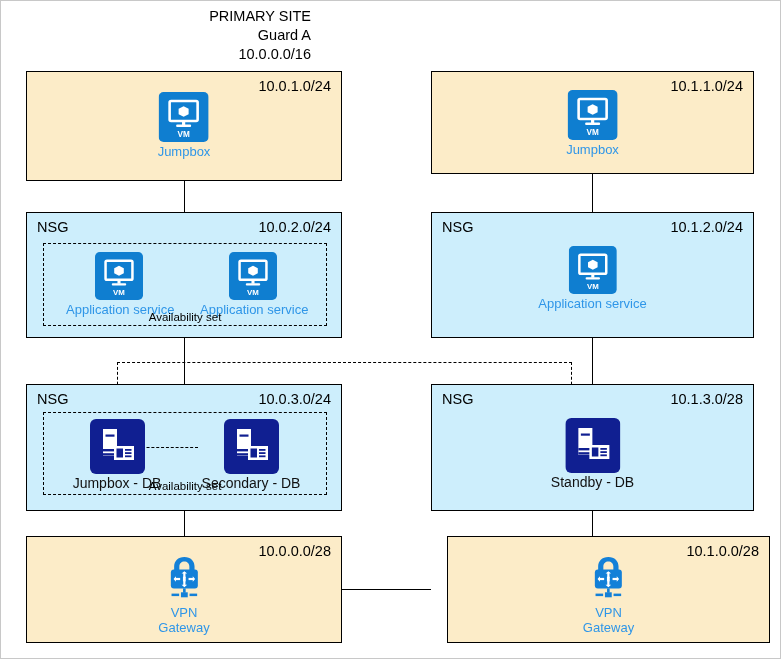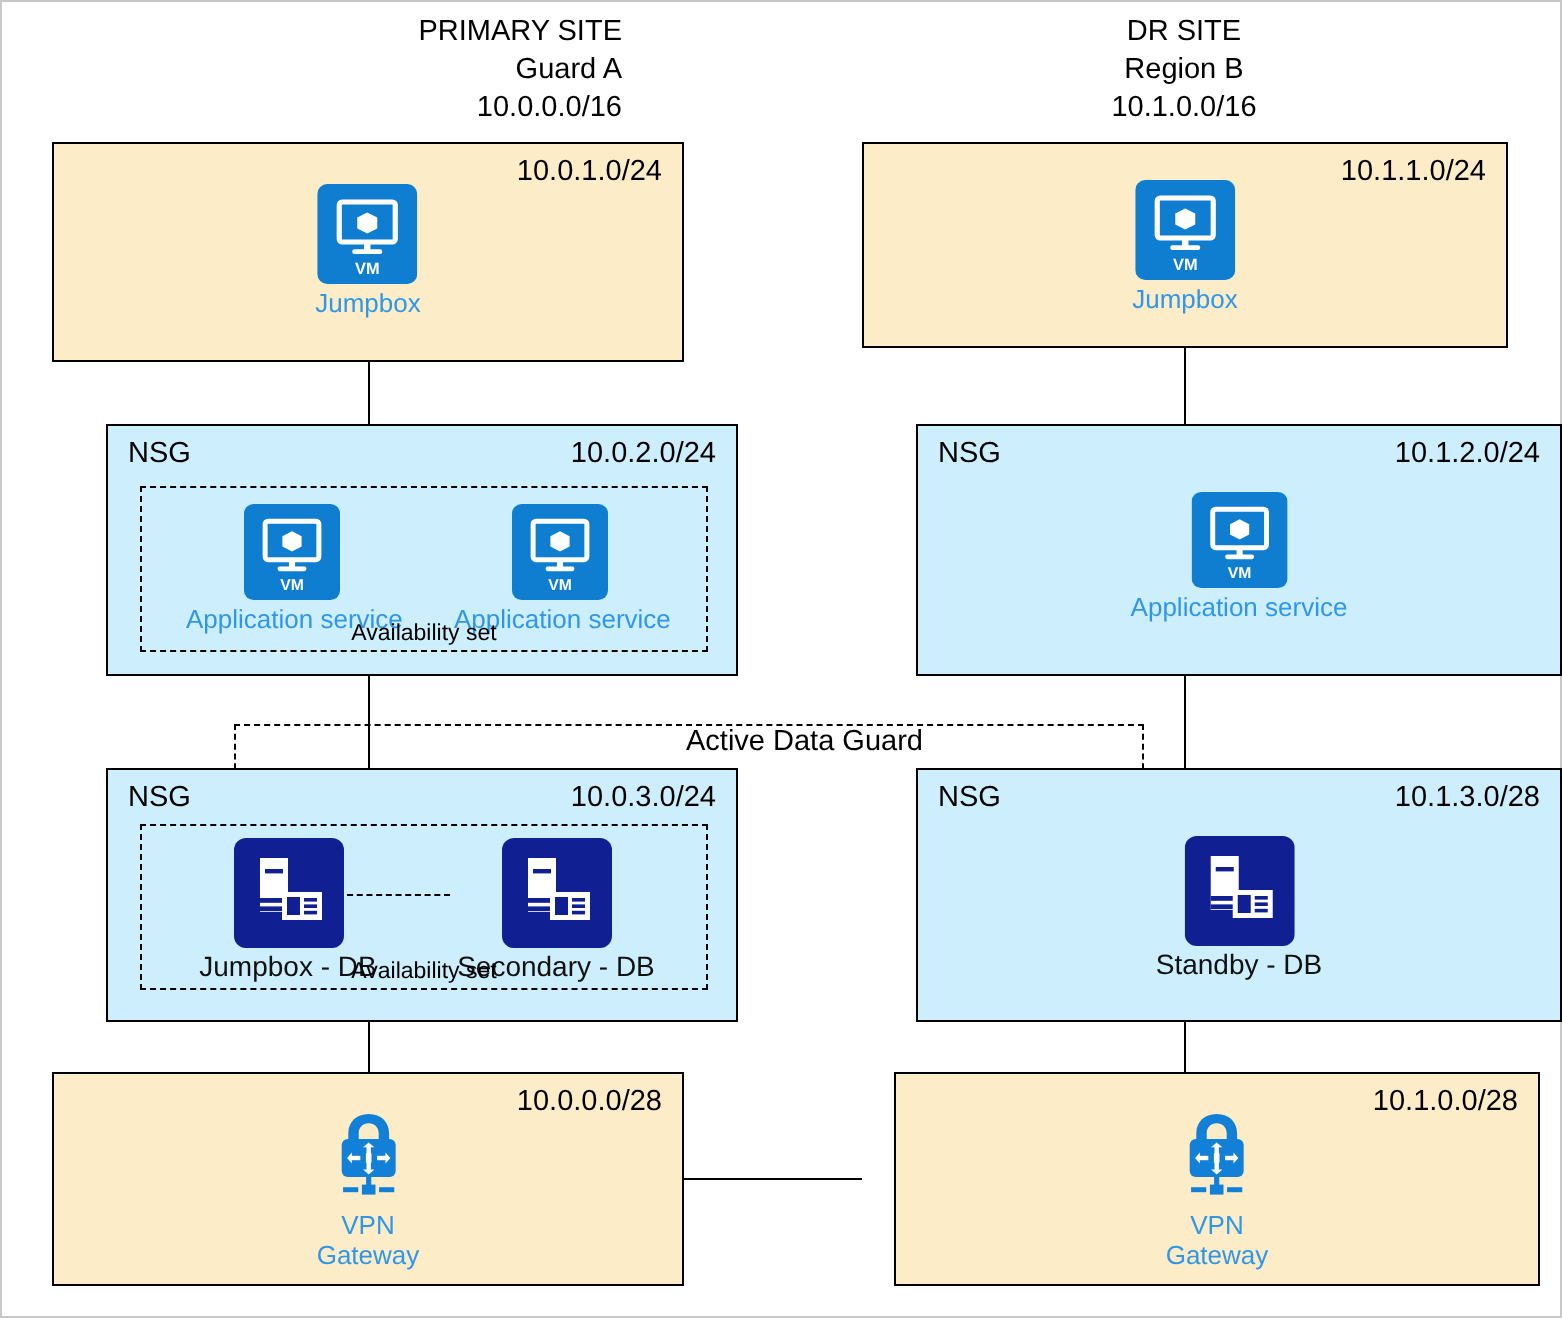--- a/index.html
+++ b/index.html
@@ -14,21 +14,21 @@
 
   
   .site-head{position:absolute;text-align:center;font-size:14.5px;line-height:19px;color:#000;}
   .site-head .l1{font-weight:400;}
   .site-head .l2{font-weight:400;}
   .site-head .l3{font-weight:400;}
 
   
   .box{position:absolute;box-sizing:border-box;border:1.6px solid #000;padding-left:23px;}
   .box.amber{background:#fcecc8;}
-  .box.blue{background:#cdeefc;margin-left:27px;}
+  .box.blue{background:#cdeefc;}
 
   .cidr{position:absolute;right:10px;top:6px;font-size:14.5px;color:#000;white-space:nowrap;}
   .nsg{position:absolute;left:10px;top:6px;font-size:14.5px;color:#000;}
 
   
   .avset{position:absolute;box-sizing:border-box;border:1.6px dashed #000;}
   .avset-label{position:absolute;font-size:11.5px;color:#000;text-align:center;white-space:nowrap;}
 
   
   .node{position:absolute;text-align:center;}
@@ -48,25 +48,20 @@
 </style>
 </head>
 <body>
 
 <div id="canvas">
 
   <div class="site-head" style="left:60px;top:6px;width:250px;text-align:right;">
     <div class="l1">PRIMARY SITE</div>
     <div class="l2">Guard A</div>
     <div class="l3">10.0.0.0/16</div>
-  </div>
-  <div class="site-head" style="left:466px;top:6px;width:250px;">
-    <div class="l1">DR SITE</div>
-    <div class="l2">Region B</div>
-    <div class="l3">10.1.0.0/16</div>
   </div>
 
   <div class="vline" style="left:183px;top:180px;height:31px;"></div>
 
   <div class="vline" style="left:183px;top:337px;height:46px;"></div>
 
   <div class="vline" style="left:183px;top:510px;height:25px;"></div>
 
   <div class="vline" style="left:591px;top:173px;height:38px;"></div>
 
@@ -149,21 +144,20 @@
         <rect x="17.5" y="32.6" width="15" height="2.4" rx="1.1" fill="#ffffff"></rect>
         <text x="25" y="45" font-family="Liberation Sans, sans-serif" font-size="8.2" font-weight="bold" fill="#ffffff" text-anchor="middle">VM</text>
       </svg>
       <div class="cap blue-cap">Application service</div>
     </div>
   </div>
 
   <div class="vdash" style="left:116px;top:361px;height:62px;"></div>
   <div class="hdash" style="left:116px;top:361px;width:455px;"></div>
   <div class="vdash" style="left:570px;top:361px;height:62px;"></div>
-  <div class="adg-label" style="left:336px;top:362px;">Active Data Guard</div>
 
   <div class="box blue" style="left:25px;top:383px;width:316px;height:127px;">
     <div class="nsg">NSG</div>
     <div class="cidr">10.0.3.0/24</div>
 
     <div class="avset" style="left:16px;top:27px;width:284px;height:83px;">
 
       <div class="hdash" style="left:88px;top:34px;width:66px;"></div>
 
       <div class="node" style="left:22px;top:6px;width:102px;">

